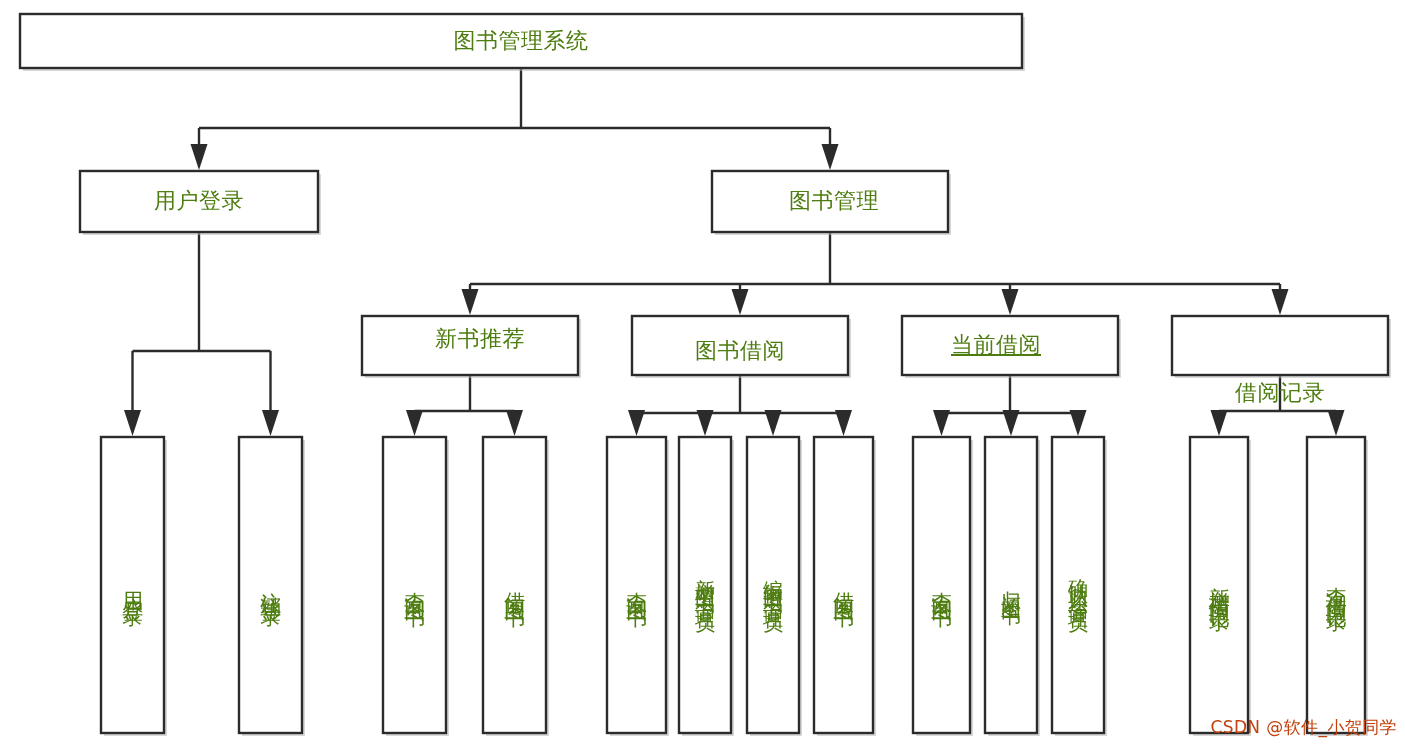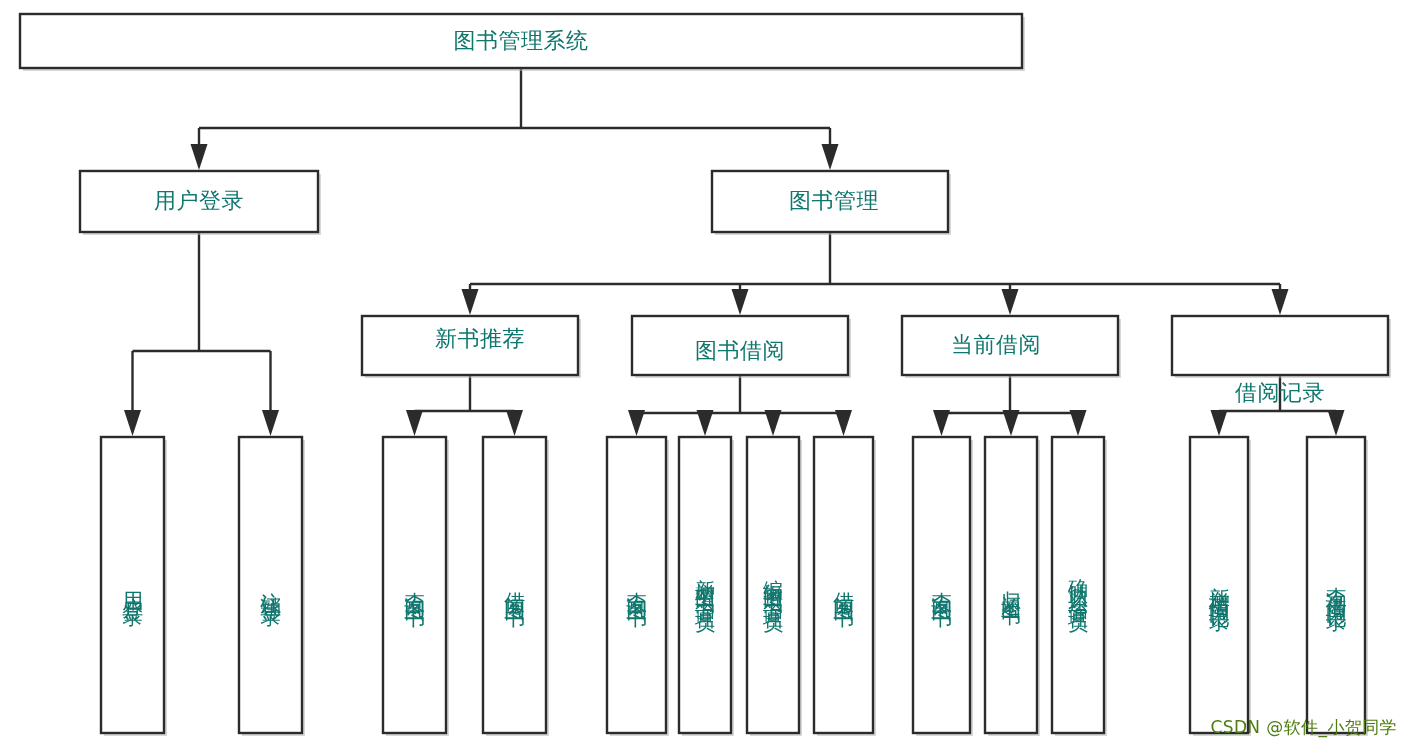--- a/index.html
+++ b/index.html
@@ -42,21 +42,21 @@
   }
   .arrow-head {
     fill: #2b2b2b;
     stroke: none;
   }
   .node-label {
     position: absolute;
     display: flex;
     align-items: center;
     justify-content: center;
-    color: #0f766e;
+    color: #4d7c0f;
     font-family: "DejaVu Sans", "Liberation Sans", sans-serif;
     box-sizing: border-box;
     pointer-events: none;
     user-select: none;
   }
   .node-label.horizontal {
     font-size: 22px;
     letter-spacing: 0.5px;
     line-height: 1.2;
   }
@@ -68,21 +68,21 @@
     line-height: 1.25;
     align-items: flex-start;
     justify-content: center;
     padding-top: 6px;
   }
   #watermark {
     position: absolute;
     right: 8px;
     bottom: 8px;
     font-size: 17px;
-    color: #4d7c0f;
+    color: #c2410c;
     font-family: "DejaVu Sans", "Liberation Sans", sans-serif;
     letter-spacing: 0.4px;
     white-space: nowrap;
     pointer-events: none;
   }
 </style>
 </head>
 <body>
 
 <div id="diagram-root">
@@ -183,21 +183,21 @@
         <rect x="1310" y="440" width="58" height="296" class="node-shadow"></rect>
         <rect x="1307" y="437" width="58" height="296" class="node-box"></rect>
       </g>
     </svg>
   <div id="label-layer">
       <div class="node-label horizontal" style="left: 20px; top: 14px; width: 1002px; height: 54px;">图书管理系统</div>
       <div class="node-label horizontal" style="left: 80px; top: 171px; width: 238px; height: 61px;">用户登录</div>
       <div class="node-label horizontal" style="left: 716px; top: 171px; width: 236px; height: 61px;">图书管理</div>
       <div class="node-label horizontal" style="left: 362px; top: 316px; width: 216px; height: 47px; padding-left: 20px;">新书推荐</div>
       <div class="node-label horizontal" style="left: 632px; top: 316px; width: 216px; height: 70px;">图书借阅</div>
-      <div class="node-label horizontal" style="left: 902px; top: 316px; width: 188px; height: 59px;">当前借阅</div>
+      <div class="node-label horizontal" style="left: 902px; top: 316px; width: 188px; height: 59px; text-decoration: underline;">当前借阅</div>
       <div class="node-label horizontal" style="left: 1172px; top: 316px; width: 216px; height: 59px; margin-top: 48px;">借阅记录</div>
       <div class="node-label vertical" style="left: 101px; top: 437px; width: 63px; height: 296px; align-items: center; padding-top: 0px;">用户登录</div>
       <div class="node-label vertical" style="left: 239px; top: 437px; width: 63px; height: 296px; align-items: center; padding-top: 0px;">注销登录</div>
       <div class="node-label vertical" style="left: 383px; top: 437px; width: 63px; height: 296px; align-items: center; padding-top: 0px;">查询图书</div>
       <div class="node-label vertical" style="left: 483px; top: 437px; width: 63px; height: 296px; align-items: center; padding-top: 0px;">借阅图书</div>
       <div class="node-label vertical" style="left: 607px; top: 437px; width: 59px; height: 296px; align-items: center; padding-top: 0px;">查询图书</div>
       <div class="node-label vertical" style="left: 679px; top: 437px; width: 52px; height: 296px; align-items: center; padding-top: 0px; font-size: 20px;">新增图书（管理员）</div>
       <div class="node-label vertical" style="left: 747px; top: 437px; width: 52px; height: 296px; align-items: center; padding-top: 0px; font-size: 20px;">编辑图书（管理员）</div>
       <div class="node-label vertical" style="left: 814px; top: 437px; width: 59px; height: 296px; align-items: center; padding-top: 0px;">借阅图书</div>
       <div class="node-label vertical" style="left: 913px; top: 437px; width: 57px; height: 296px; align-items: center; padding-top: 0px;">查询图书</div>

